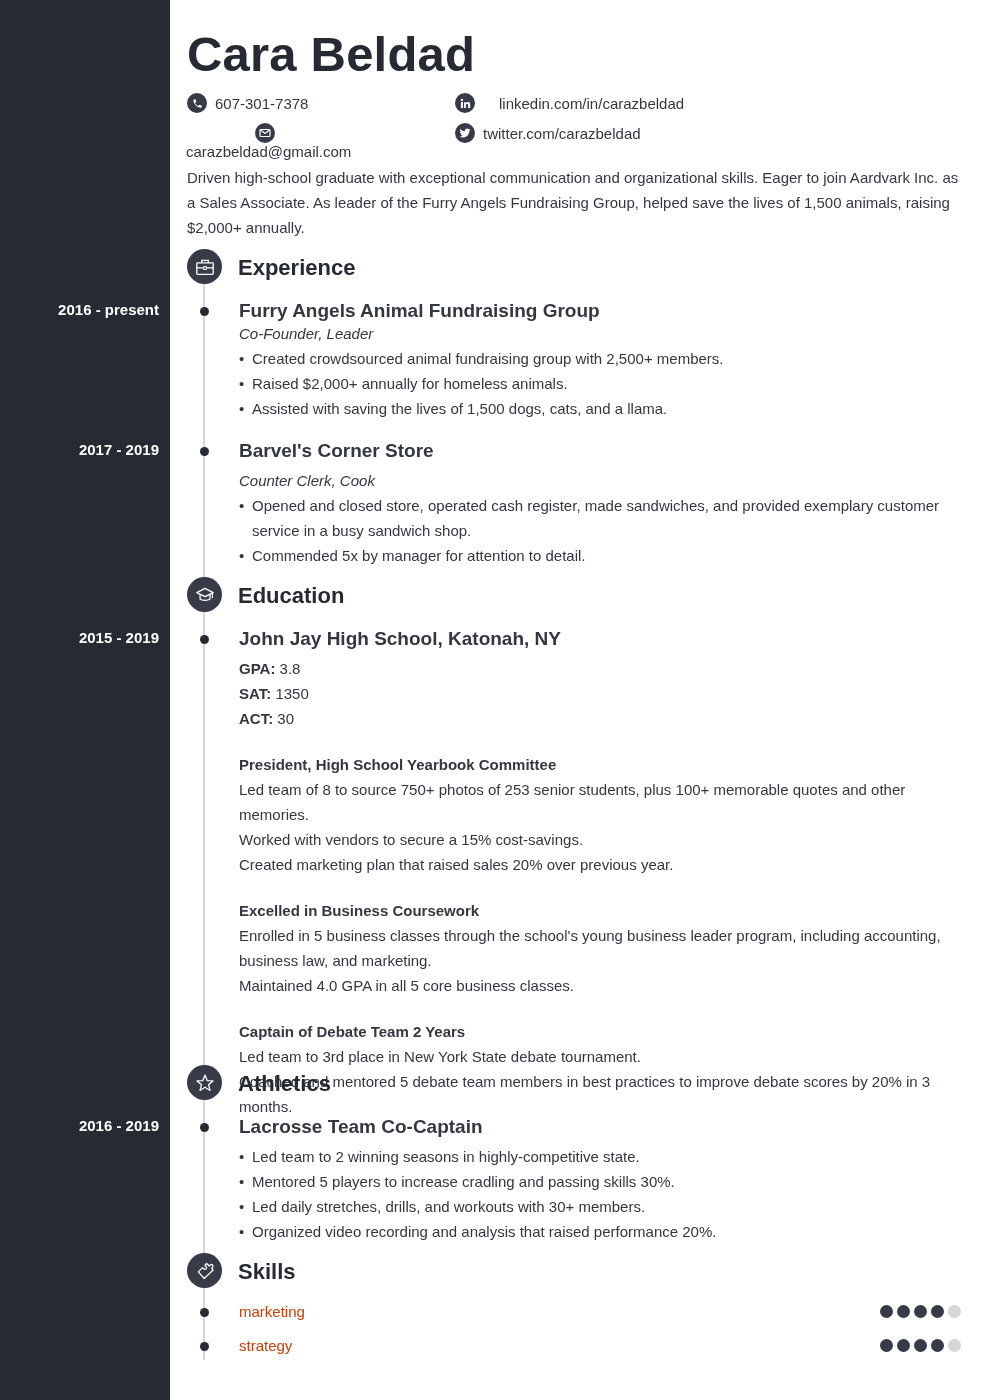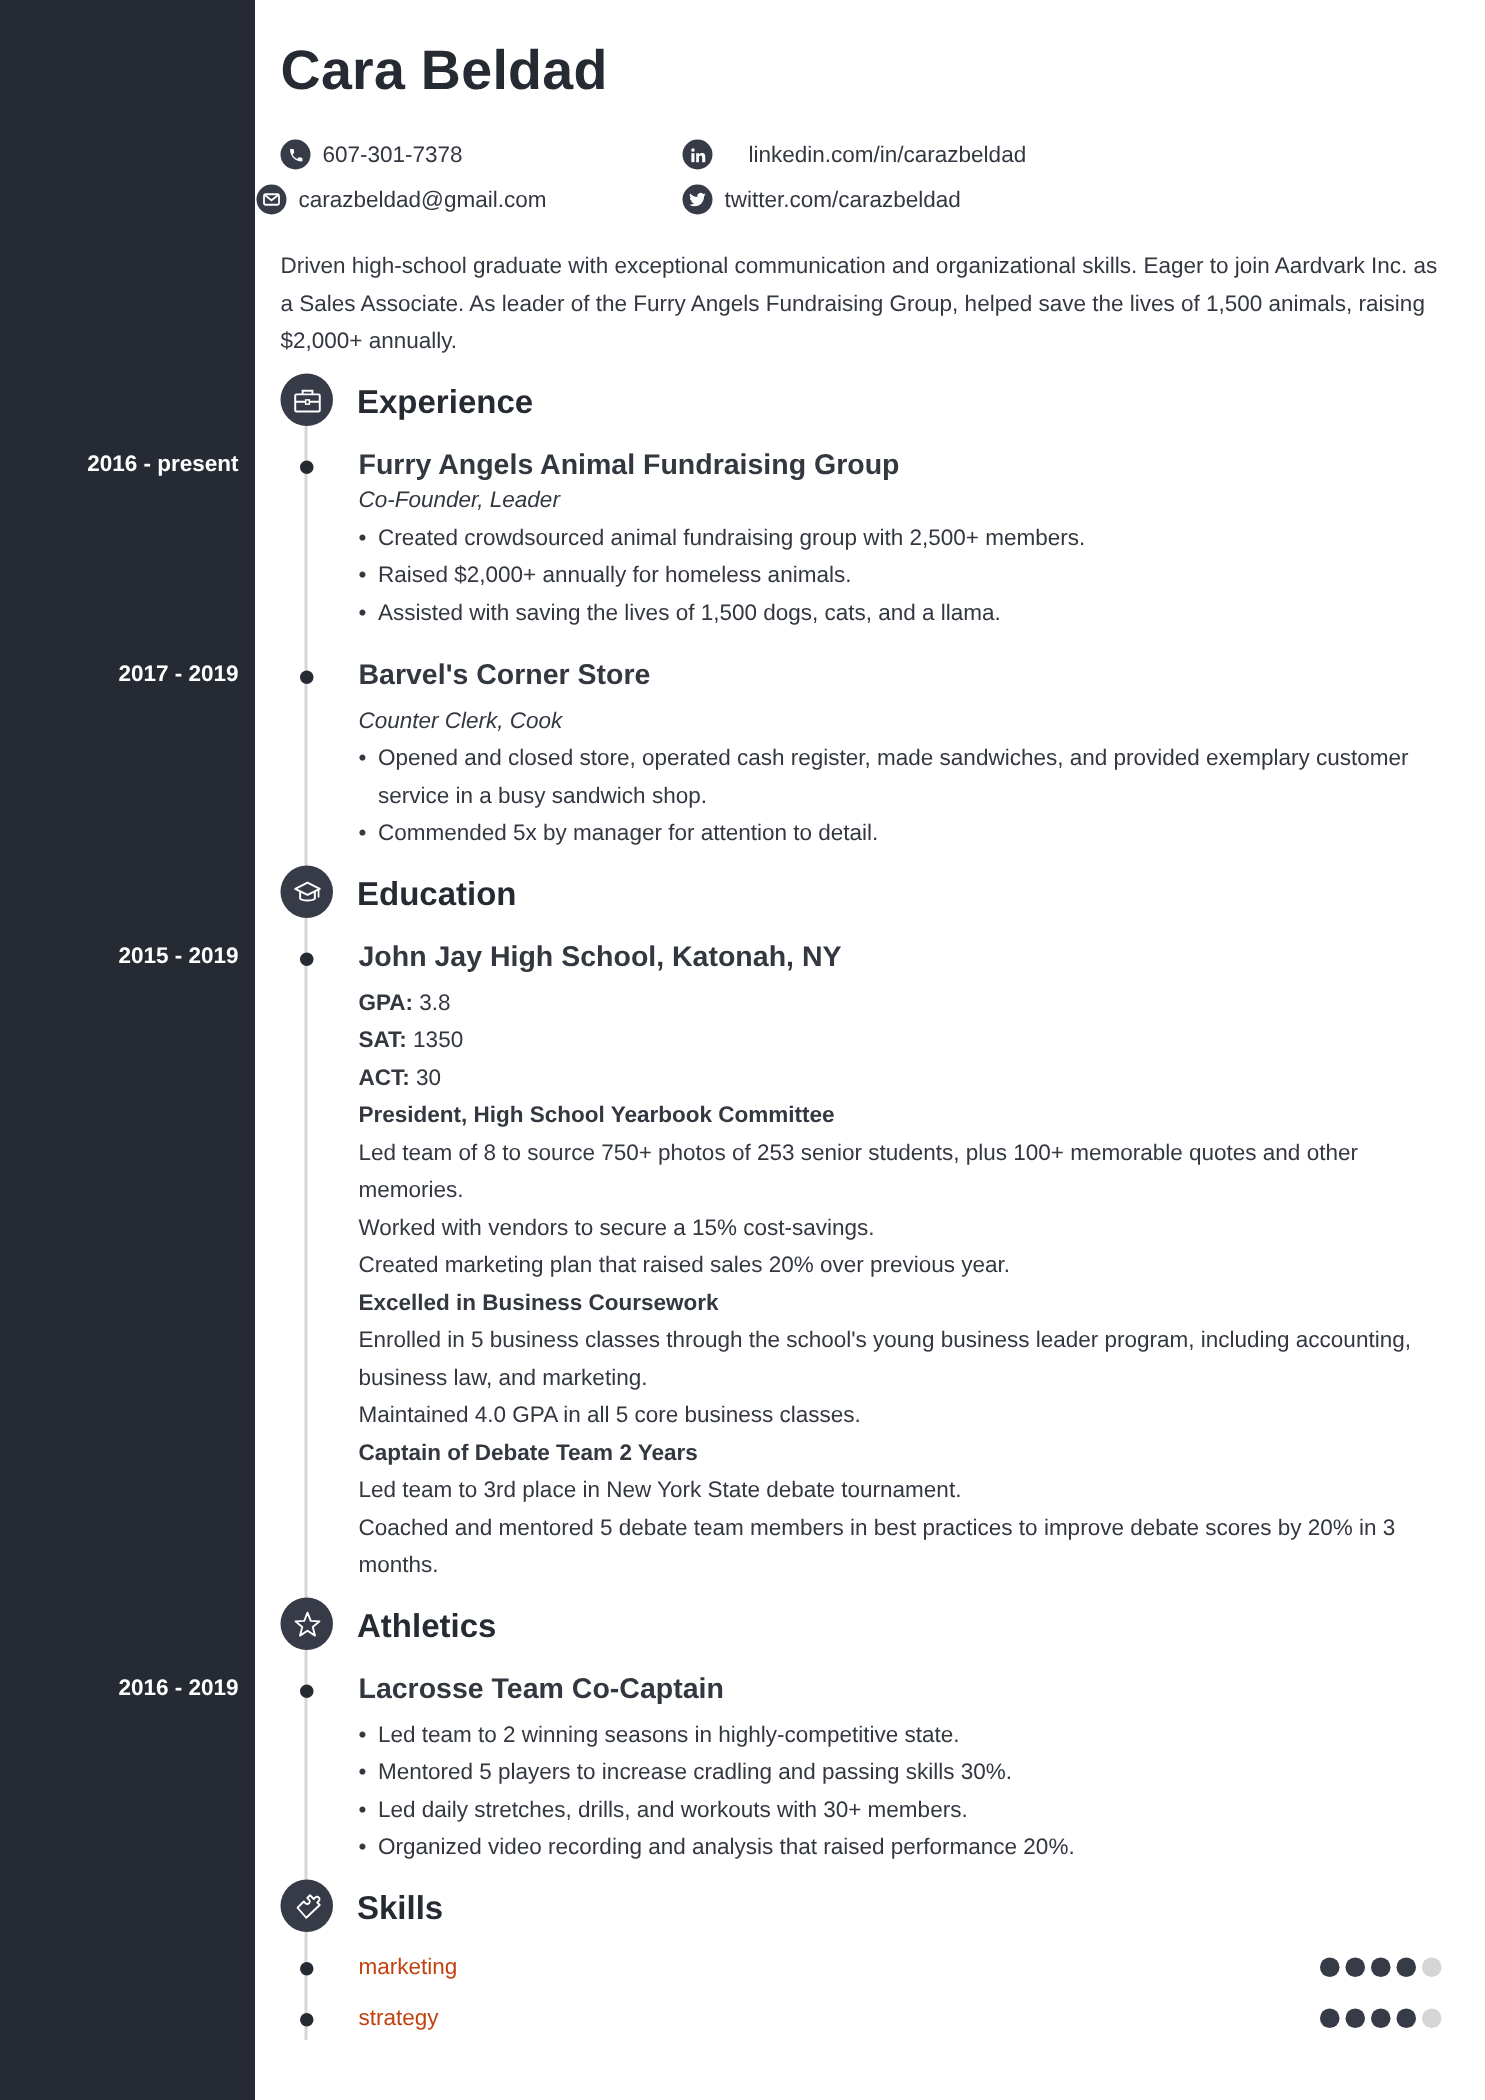--- a/index.html
+++ b/index.html
@@ -5,21 +5,21 @@
     html, body { margin: 0; padding: 0; }
     body {
       width: 990px; height: 1400px; position: relative; overflow: hidden;
       background: #ffffff; font-family: "Liberation Sans", sans-serif; color: #333740;
     }
     .sidebar {
       position: absolute; left: 0; top: 0; width: 170px; height: 1400px; background: #262a33;
     }
     .name {
       position: absolute; left: 187px; top: 26px; margin: 0;
-      font-size: 37px; font-weight: bold; color: #262a33; letter-spacing: 0.2px;
+      font-size: 49px; font-weight: bold; color: #262a33; letter-spacing: 0.2px;
     }
     .contact { position: absolute; display: flex; align-items: center; font-size: 15px; color: #333740; }
     .contact .ic {
       width: 20px; height: 20px; border-radius: 50%; background: #363b47;
       display: inline-flex; align-items: center; justify-content: center; margin-right: 8px; flex: none;
     }
     .summary {
       position: absolute; left: 187px; top: 165px; width: 780px; margin: 0;
       font-size: 15px; line-height: 25px; color: #333740;
     }
@@ -35,42 +35,42 @@
     .date {
       position: absolute; left: 0; width: 159px; text-align: right;
       font-size: 15px; font-weight: bold; color: #ffffff;
     }
     .entry-title { position: absolute; left: 239px; font-size: 19px; font-weight: bold; color: #333740; margin: 0; text-align: right; }
     .block { position: absolute; left: 239px; width: 730px; font-size: 15px; line-height: 25px; color: #333740; }
     .role { font-style: italic; }
     ul.bullets { list-style: none; margin: 0; padding: 0; }
     ul.bullets li { position: relative; padding-left: 13px; }
     ul.bullets li::before { content: "•"; position: absolute; left: 0; top: 0; }
-    .b { font-weight: bold; }
+    .b { font-weight: bold; margin-top: 21px; }
     .skill-row { position: absolute; left: 239px; width: 722px; display: flex; justify-content: space-between; align-items: center; font-size: 15px; color: #c2410c; }
     .rating { display: flex; gap: 4px; }
     .rating span { width: 13px; height: 13px; border-radius: 50%; background: #363b47; display: inline-block; }
     .rating span.off { background: #d5d5d5; }
   </style>
 </head>
 <body>
 
 <div class="sidebar"></div>
 
 <h1 class="name">Cara Beldad</h1>
 
 <div class="contact" style="left:187px; top:93px;">
   <span class="ic">
     <svg width="11" height="11" viewBox="0 0 24 24">
         <path fill="#fff" d="M6.6 10.8c1.4 2.8 3.8 5.1 6.6 6.6l2.2-2.2c.3-.3.7-.4 1-.2 1.1.4 2.3.6 3.6.6.6 0 1 .4 1 1V20c0 .6-.4 1-1 1C10.6 21 3 13.4 3 4c0-.6.4-1 1-1h3.5c.6 0 1 .4 1 1 0 1.3.2 2.5.6 3.6.1.3 0 .7-.2 1L6.6 10.8z"></path>
       </svg>
   </span>
   <span>607-301-7378</span>
 </div>
-<div class="contact" style="left:171px; top:123px;">
+<div class="contact" style="left:186px; top:123px;flex-direction:column;">
   <span class="ic">
     <svg width="12" height="10" viewBox="0 0 24 18">
         <rect x="2" y="2" width="20" height="14" rx="2" fill="none" stroke="#fff" stroke-width="2.4"></rect>
         <path d="M3 3l9 7 9-7" fill="none" stroke="#fff" stroke-width="2.4"></path>
       </svg>
   </span>
   <span>carazbeldad@gmail.com</span>
 </div>
 <div class="contact" style="left:455px; top:93px;gap:16px;">
   <span class="ic">

